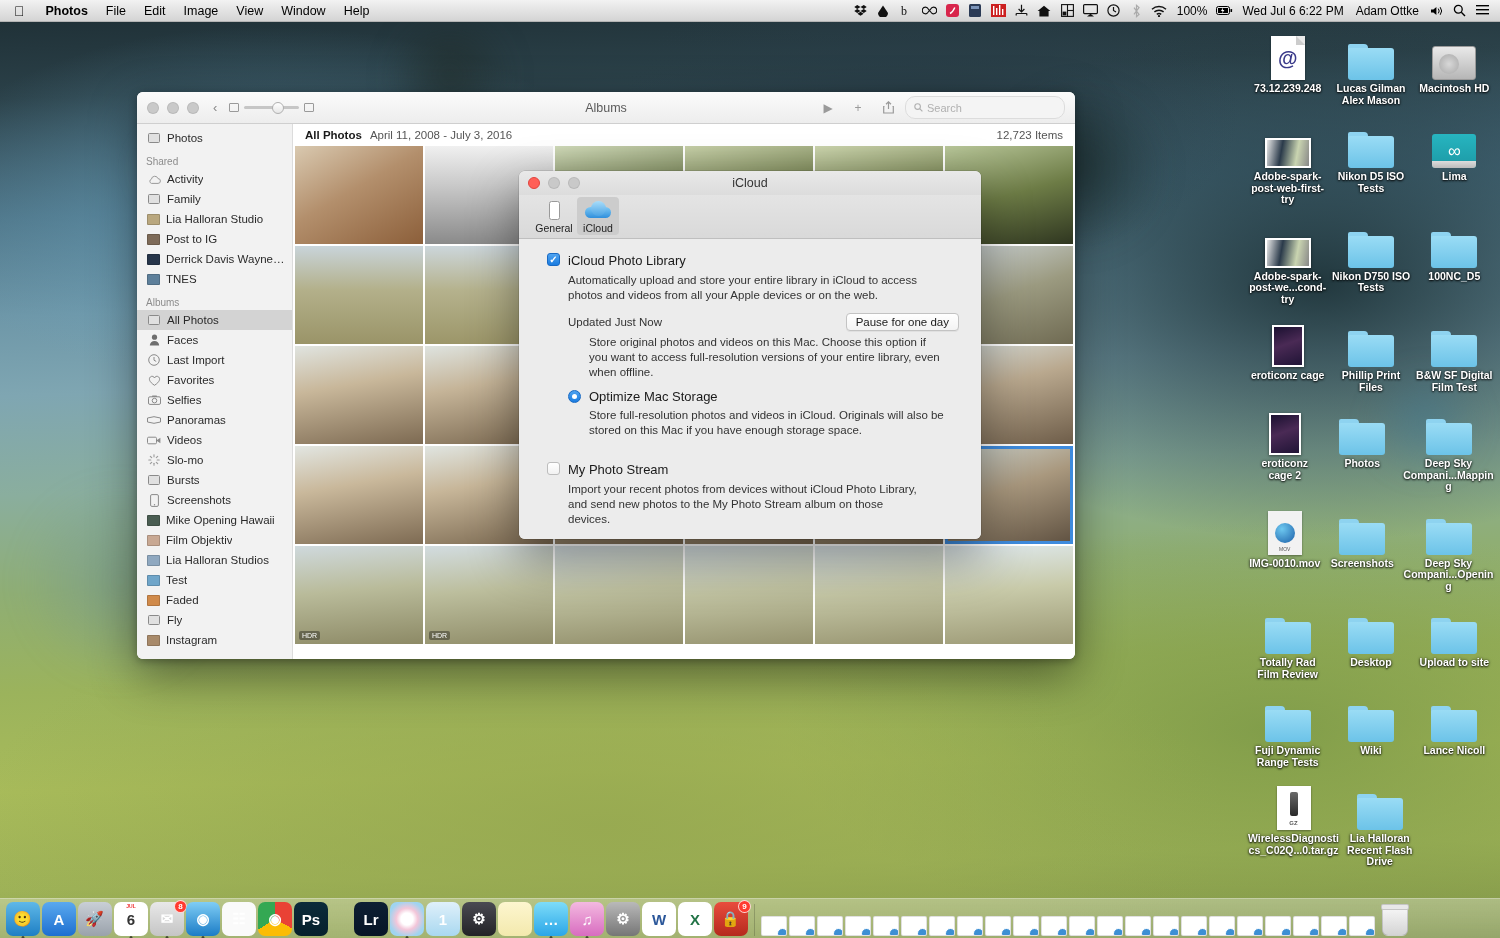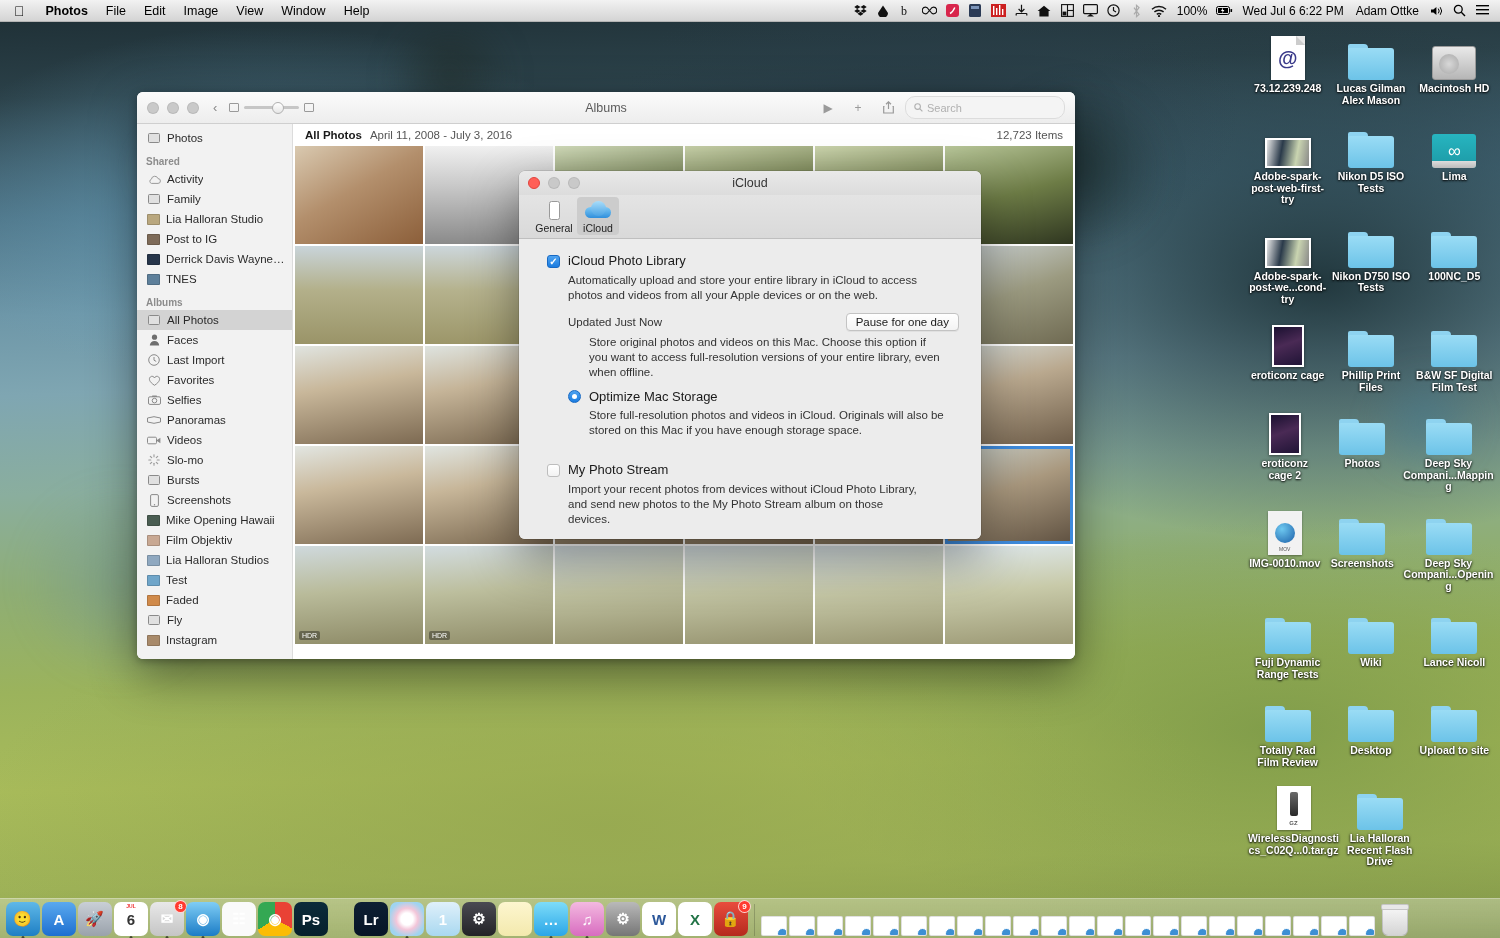--- a/index.html
+++ b/index.html
@@ -173,21 +173,21 @@
   }
 
   #photos-body { flex:1; display:flex; min-height:0; }
 
   
   #photos-sidebar {
     width:156px; flex:0 0 156px; background:#f2f2f2;
     border-right:1px solid #dcdcdc; overflow:hidden;
     padding-top:4px; font-size:11.5px;
   }
-  .sb-group { padding:8px 0 2px 9px; font-size:10px; color:#8c8c8c; font-weight:bold; }
+  .sb-group { padding:8px 0 2px 9px; font-size:10px; color:#8c8c8c; font-weight:normal; }
   .sb-item {
     height:20px; display:flex; align-items:center; gap:6px;
     padding:0 6px 0 10px; color:#2a2a2a; cursor:default;
     white-space:nowrap; overflow:hidden;
   }
   .sb-item.selected { background:#d3d3d3; }
   .sb-ico { width:14px; height:12px; flex:0 0 14px; display:flex; align-items:center; justify-content:center; font-size:10px; color:#7a7a7a; }
   .sb-thumb { width:13px; height:11px; flex:0 0 13px; border-radius:1px; border:1px solid rgba(0,0,0,.15); }
   .sb-label { overflow:hidden; text-overflow:ellipsis; }
   .sb-box { width:12px; height:10px; border:1.2px solid #8a8a8a; border-radius:1.5px; background:#e0e0e0; }
@@ -241,21 +241,21 @@
   .cloud-ico::before{
     content:""; position:absolute; left:0; bottom:1px; width:26px; height:11px;
     border-radius:7px; background:linear-gradient(180deg,#7ec9f5,#2f8fdc);
   }
   .cloud-ico::after{
     content:""; position:absolute; left:6px; top:0; width:15px; height:15px;
     border-radius:50%; background:linear-gradient(180deg,#a9ddfa,#4aa3e4);
   }
 
   #icloud-content { flex:1; background:#ececec; padding:14px 22px 10px 28px; font-size:12px; color:#1a1a1a; }
-  .chk-row { display:flex; align-items:flex-end; gap:8px; }
+  .chk-row { display:flex; align-items:flex-start; gap:8px; }
   .chk {
     width:13px; height:13px; flex:0 0 13px; border-radius:3px;
     border:1px solid #bdbdbd; background:linear-gradient(180deg,#fff,#f2f2f2);
     display:flex; align-items:center; justify-content:center;
   }
   .chk.on { background:linear-gradient(180deg,#4fa3f0,#1a7ce0); border-color:#1769c4; }
   .chk.on::after { content:"✓"; color:#fff; font-size:10px; line-height:1; font-weight:bold; }
   .chk-label { font-size:13px; }
   .desc { font-size:11.5px; color:#333; line-height:15px; margin:5px 0 0 21px; max-width:360px; }
   .status-row { display:flex; align-items:center; margin:10px 0 0 21px; }
@@ -582,53 +582,53 @@
           <span class="folder-ico"></span>
         </div>
         <div class="label">Deep Sky Compani...Opening</div>
       </div>
     </div>
     <div class="dicon-row">
       <div class="dicon">
         <div class="glyph">
           <span class="folder-ico"></span>
         </div>
+        <div class="label">Totally Rad Film Review</div>
+      </div>
+      <div class="dicon">
+        <div class="glyph">
+          <span class="folder-ico"></span>
+        </div>
+        <div class="label">Desktop</div>
+      </div>
+      <div class="dicon">
+        <div class="glyph">
+          <span class="folder-ico"></span>
+        </div>
+        <div class="label">Upload to site</div>
+      </div>
+    </div>
+    <div class="dicon-row">
+      <div class="dicon">
+        <div class="glyph">
+          <span class="folder-ico"></span>
+        </div>
         <div class="label">Fuji Dynamic Range Tests</div>
       </div>
       <div class="dicon">
         <div class="glyph">
           <span class="folder-ico"></span>
         </div>
         <div class="label">Wiki</div>
       </div>
       <div class="dicon">
         <div class="glyph">
           <span class="folder-ico"></span>
         </div>
         <div class="label">Lance Nicoll</div>
-      </div>
-    </div>
-    <div class="dicon-row">
-      <div class="dicon">
-        <div class="glyph">
-          <span class="folder-ico"></span>
-        </div>
-        <div class="label">Totally Rad Film Review</div>
-      </div>
-      <div class="dicon">
-        <div class="glyph">
-          <span class="folder-ico"></span>
-        </div>
-        <div class="label">Desktop</div>
-      </div>
-      <div class="dicon">
-        <div class="glyph">
-          <span class="folder-ico"></span>
-        </div>
-        <div class="label">Upload to site</div>
       </div>
     </div>
     <div class="dicon-row">
       <div class="dicon">
         <div class="glyph">
           <span class="gz-ico">
             <span class="zip"></span>
             <span class="tag">GZ</span>
           </span>
         </div>

